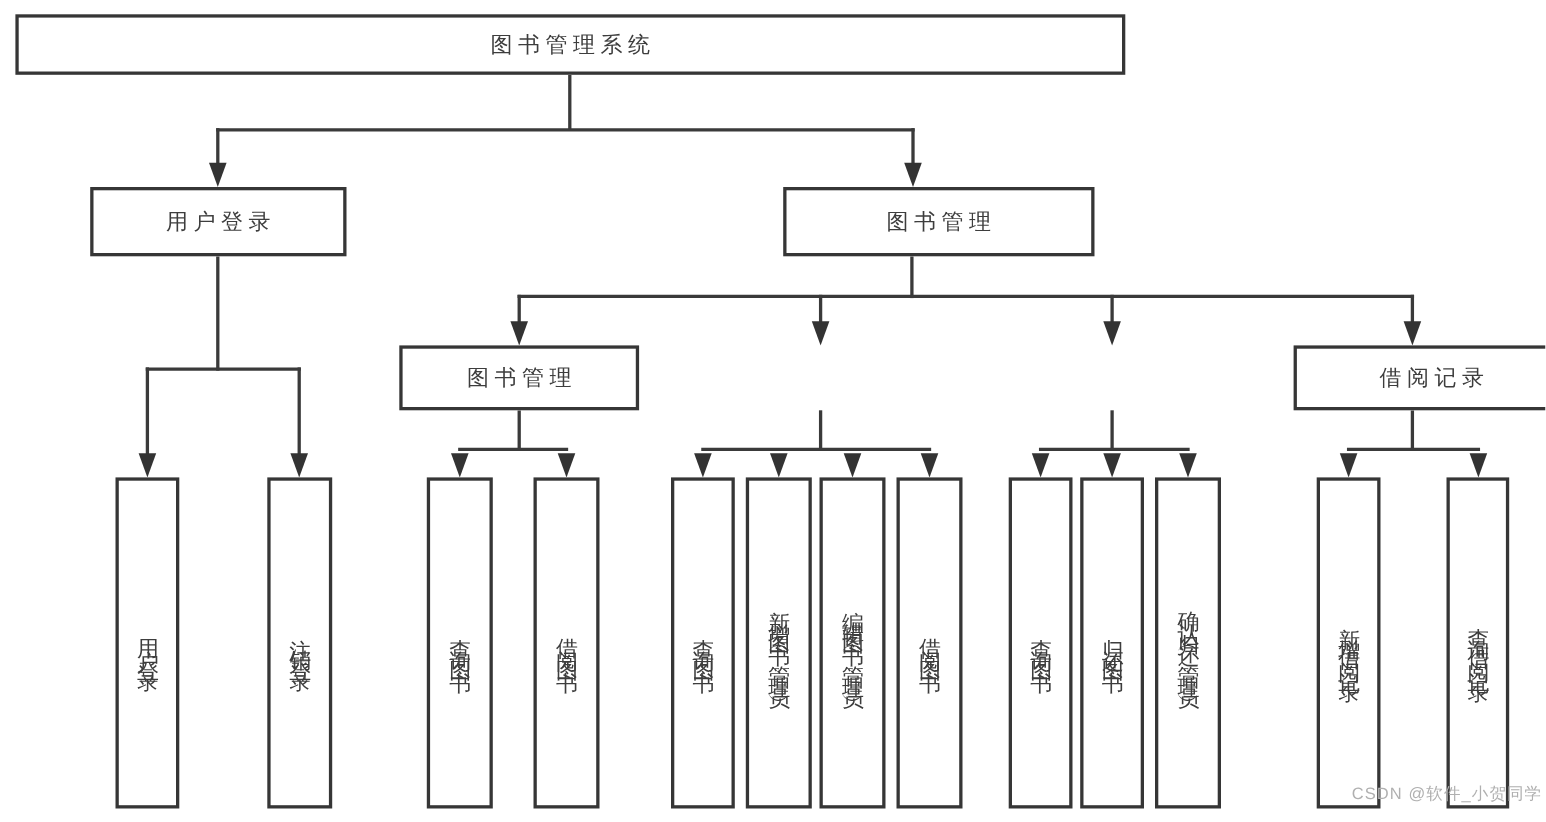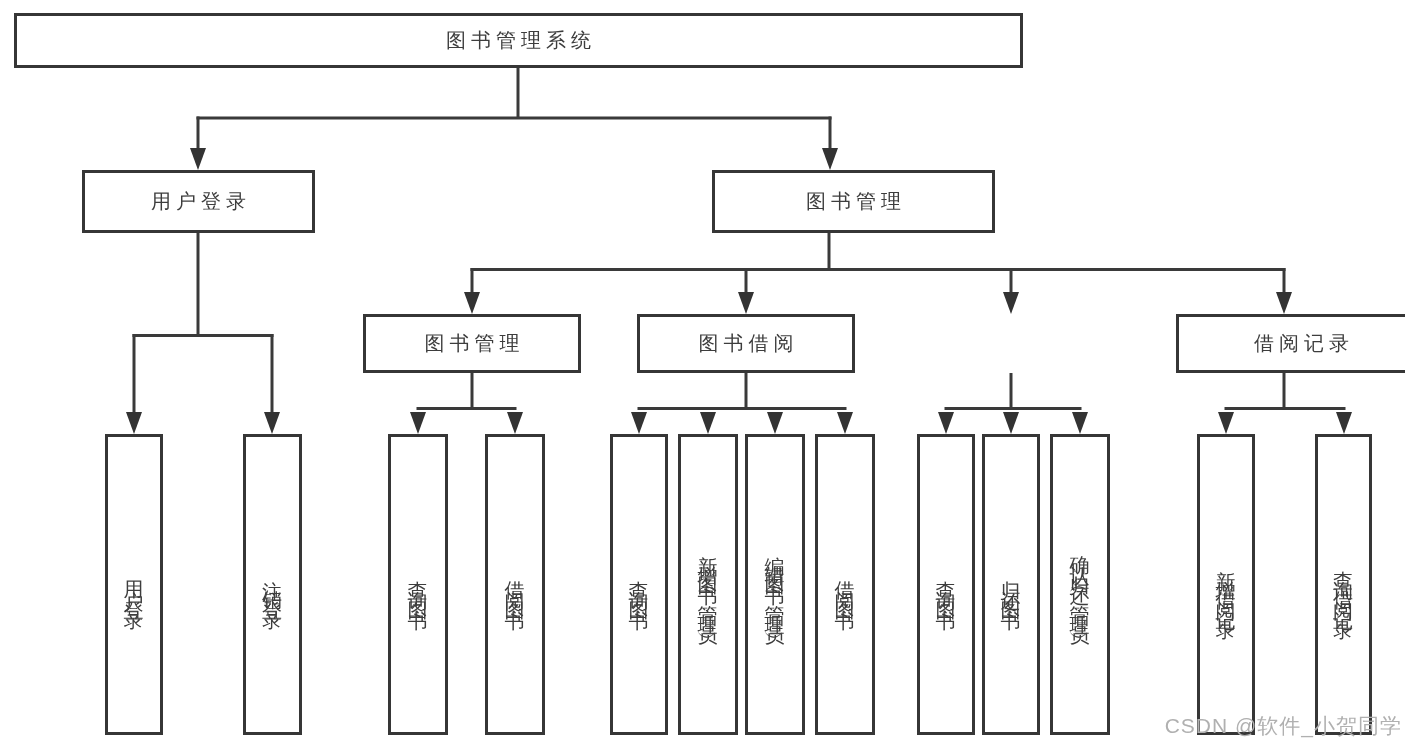--- a/index.html
+++ b/index.html
@@ -26,21 +26,21 @@
     writing-mode:vertical-rl;
     text-orientation:mixed;
     letter-spacing:10px;
     line-height:1;
     font-size:20px;
   }
   #connectors{position:absolute;left:0;top:0;}
   #watermark{
     position:absolute;
     right:3px;top:712px;
-    font-size:21px;
+    font-size:15px;
     color:#b0b0b0;
     letter-spacing:1px;
     z-index:5;
     white-space:nowrap;
   }
 </style>
 </head>
 <body>
 
 <div id="stage">
@@ -105,21 +105,20 @@
       <polygon points="1336,412 1352,412 1344,434"></polygon>
     </g>
   </svg>
 
   <div class="box h" style="left:14px;top:13px;width:1009px;height:55px">图书管理系统</div>
 
   <div class="box h" style="left:82px;top:170px;width:233px;height:63px">用户登录</div>
   <div class="box h" style="left:712px;top:170px;width:283px;height:63px">图书管理</div>
 
   <div class="box h" style="left:363px;top:314px;width:218px;height:59px">图书管理</div>
-  <div class="box h" style="left:637px;top:314px;width:218px;height:59px">图书借阅</div>
   <div class="box h" style="left:1176px;top:314px;width:251px;height:59px">借阅记录</div>
 
   <div class="box v" style="left:105px;top:434px;width:58px;height:301px">用户登录</div>
   <div class="box v" style="left:243px;top:434px;width:59px;height:301px">注销登录</div>
 
   <div class="box v" style="left:388px;top:434px;width:60px;height:301px">查询图书</div>
   <div class="box v" style="left:485px;top:434px;width:60px;height:301px">借阅图书</div>
 
   <div class="box v" style="left:610px;top:434px;width:58px;height:301px">查询图书</div>
   <div class="box v" style="left:678px;top:434px;width:60px;height:301px">新增图书（管理员）</div>

